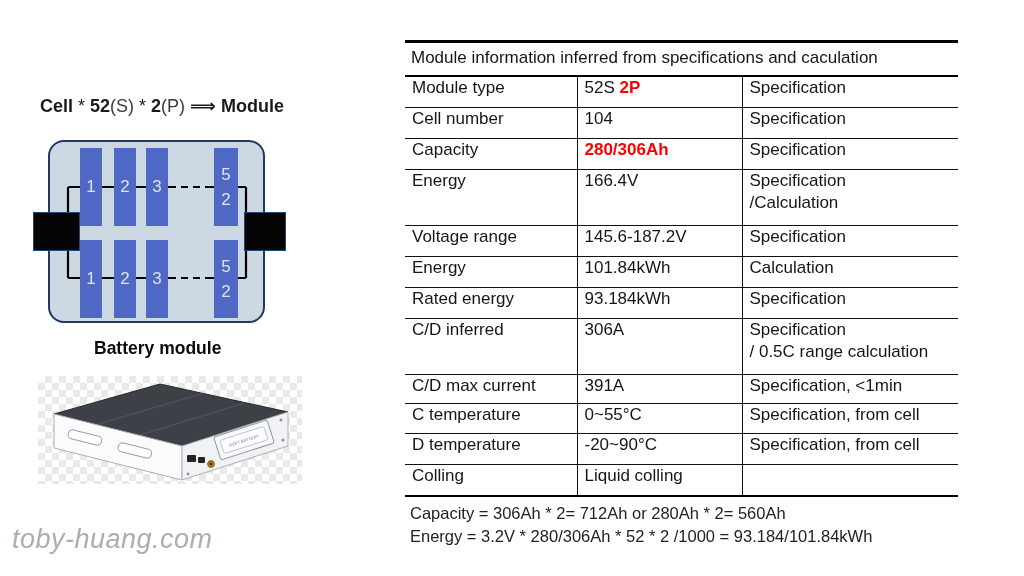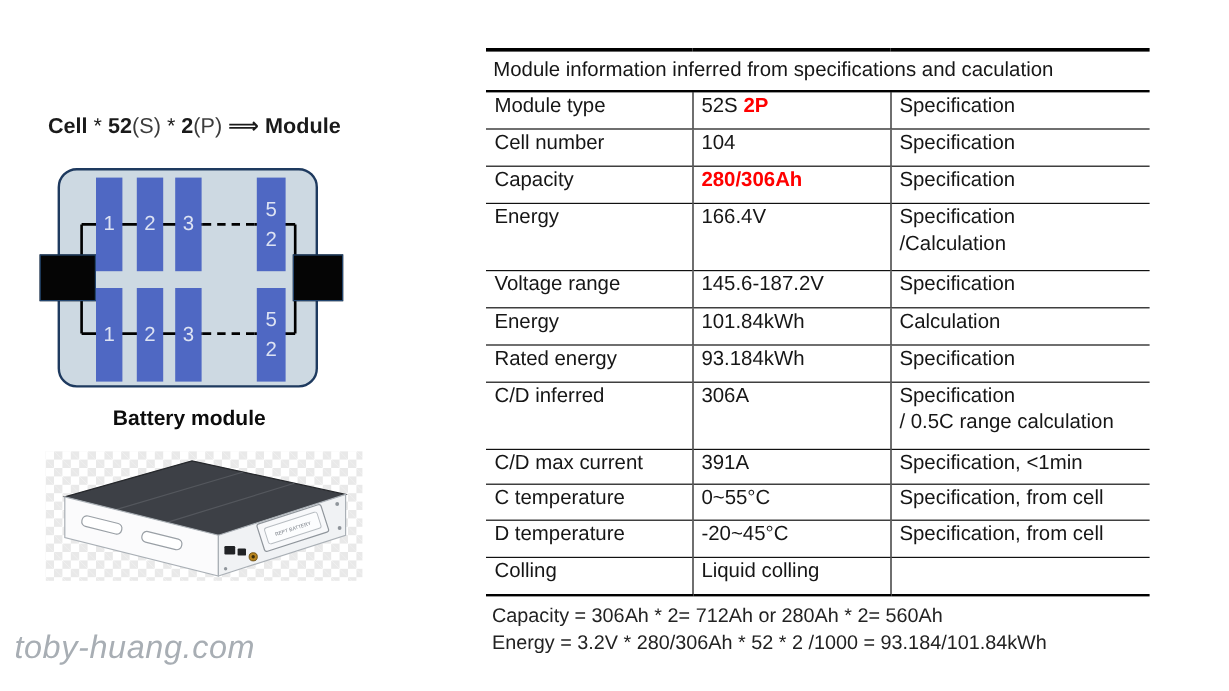--- a/index.html
+++ b/index.html
@@ -245,21 +245,21 @@
         </tr>
         <tr style="height: 30px;">
           <td class="l">C temperature</td>
           <td class="v"><span>0~55°C</span></td>
           <td class="s">
             <div>Specification, from cell</div>
           </td>
         </tr>
         <tr style="height: 31px;">
           <td class="l">D temperature</td>
-          <td class="v"><span>-20~45°C</span></td>
+          <td class="v"><span>-20~90°C</span></td>
           <td class="s">
             <div>Specification, from cell</div>
           </td>
         </tr>
         <tr style="height: 31px;">
           <td class="l">Colling</td>
           <td class="v"><span>Liquid colling</span></td>
           <td class="s"></td>
         </tr>
       </tbody>

